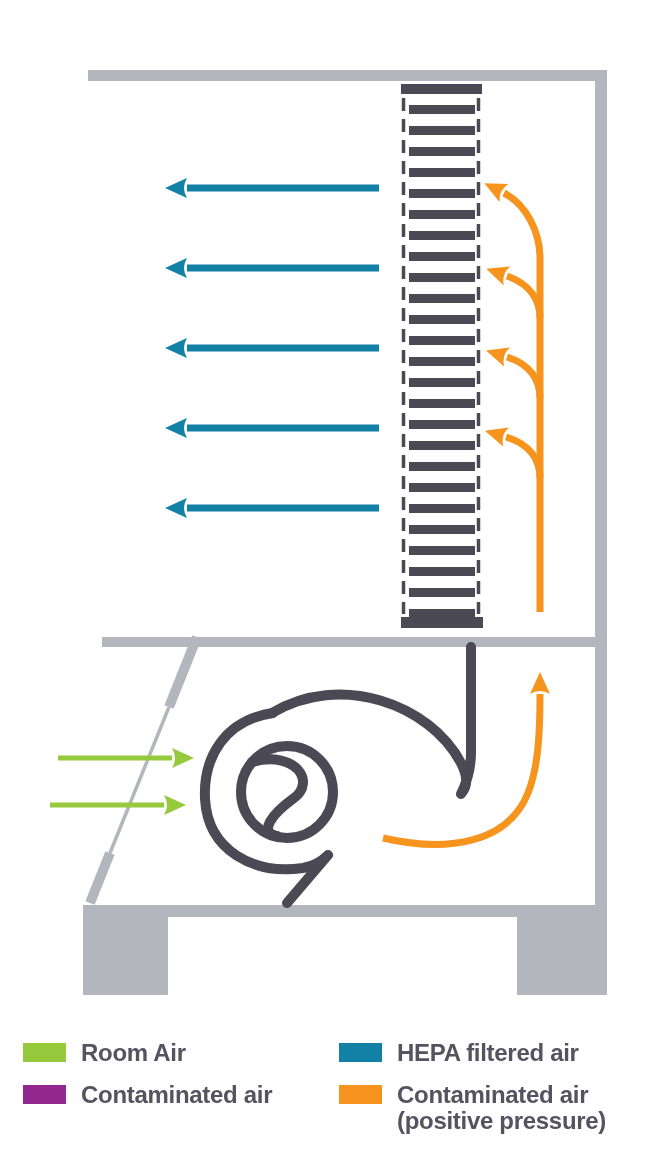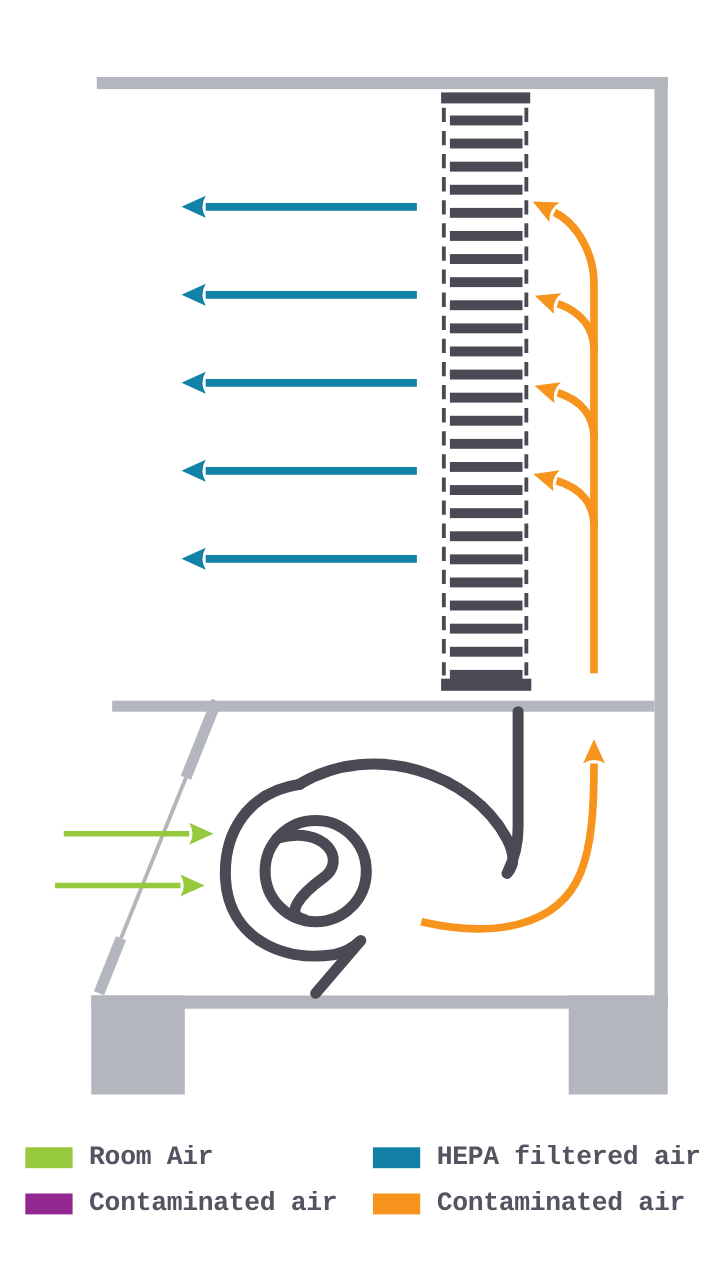--- a/index.html
+++ b/index.html
@@ -25,21 +25,21 @@
   .legend-item{position:absolute;display:flex;gap:15px;}
   .swatch{width:43px;height:19px;flex:none;margin-top:3px;}
   .sw-room_air{background:var(--c-room-air);}
   .sw-contaminated_negative{background:var(--c-contaminated-negative);}
   .sw-hepa_air{background:var(--c-hepa-air);}
   .sw-contaminated_positive{background:var(--c-contaminated-positive);}
   .legend-label{
     font-weight:700;font-size:24px;line-height:26px;
     color:var(--c-text);letter-spacing:-0.3px;
   }
-  .legend-label span{display:block;font-family:Liberation Mono, monospace;}
+  .legend-label span{display:block;}
 </style>
 </head>
 <body>
 
 <div class="screen">
 
   <svg width="648" height="1152" viewBox="0 0 648 1152">
     <defs>
       <marker id="ah-blue" markerUnits="userSpaceOnUse" markerWidth="26" markerHeight="26" refX="1" refY="13" orient="auto">
         <path class="mhb" d="M1,3 L23,13 L1,23 Q7,13 1,3 Z"></path>
@@ -153,17 +153,18 @@
       <span class="swatch sw-contaminated_negative"></span>
       <span class="legend-label">
         <span>Contaminated air</span>
       </span>
     </div>
 
     <div class="legend-item" style="left:339px;top:1082px;">
       <span class="swatch sw-contaminated_positive"></span>
       <span class="legend-label">
         <span>Contaminated air</span>
+        <span>(positive pressure)</span>
       </span>
     </div>
 
   </div>
 </div>
 
 </body></html>

